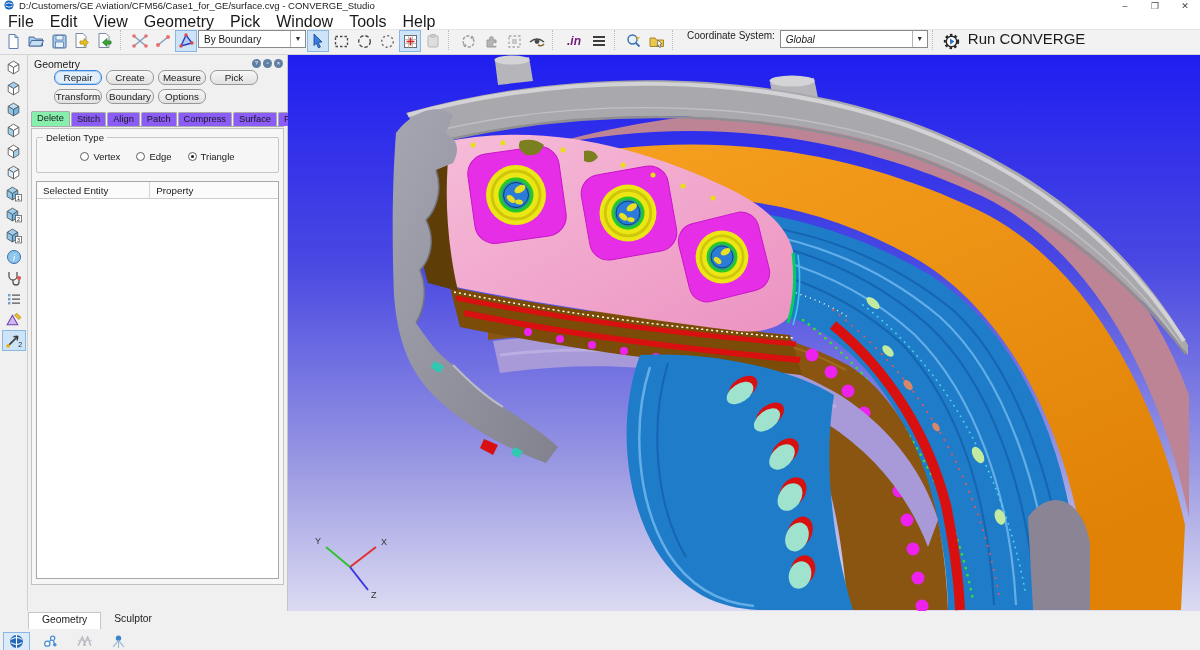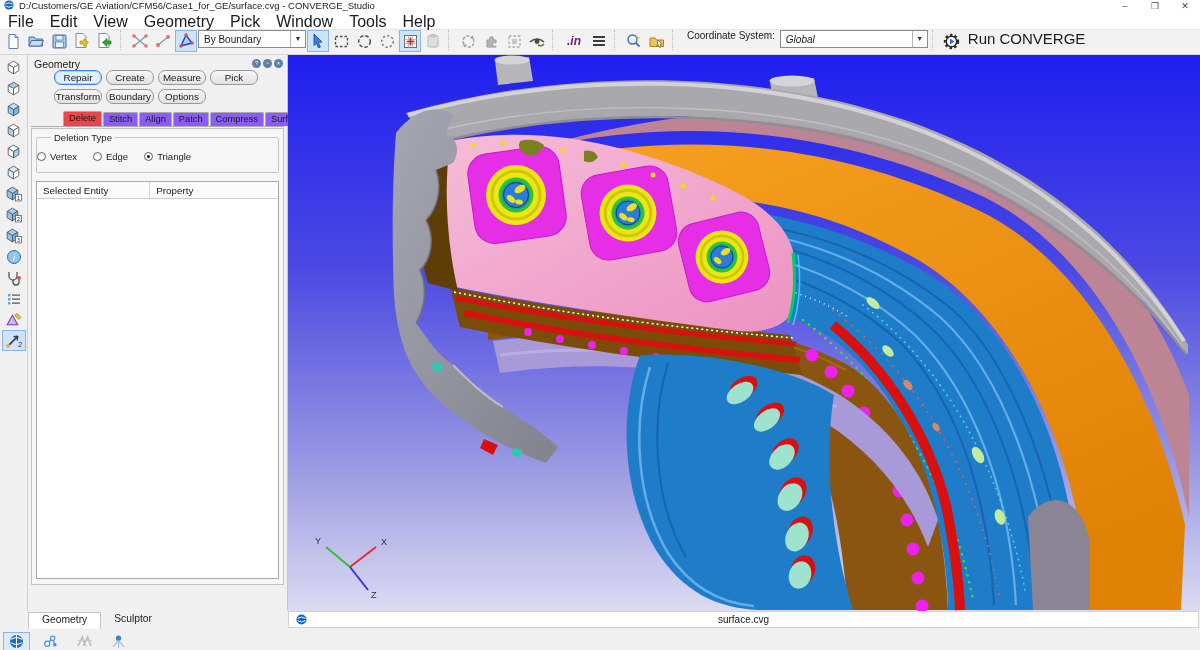--- a/index.html
+++ b/index.html
@@ -33,27 +33,27 @@
   .panel{width:260px;background:#f0f0f0;border-right:1px solid #c4c4c4;position:relative;font-size:10px;}
   .p-header{position:absolute;top:2px;left:6px;right:4px;height:13px;display:flex;align-items:center;font-size:10.5px;}
   .p-header .dots{margin-left:auto;display:flex;gap:2px;}
   .pdot{width:9px;height:9px;border-radius:50%;background:#5f7fa3;color:#fff;font-size:6px;line-height:9px;text-align:center;}
   .p-modes{position:absolute;top:15px;left:26px;width:210px;display:flex;flex-wrap:wrap;column-gap:4px;row-gap:4px;}
   .mbtn{width:48px;height:15px;background:linear-gradient(#f7f7f7,#e1e1e1);border:1px solid #979797;border-radius:7px;
     font-size:9.8px;display:flex;align-items:center;justify-content:center;}
   .mbtn.active{border-color:#3d84d8;background:#e1eefb;box-shadow:inset 0 0 0 1px #aecff2;}
   .p-tabs{position:absolute;top:57px;left:3px;right:3px;height:15px;display:flex;align-items:flex-end;border-bottom:1px solid #ababab;font-size:9.3px;}
   .ptab{padding:1px 5px 2px;background:#8b5cf6;border:1px solid #ababab;border-bottom:none;margin-right:1px;border-radius:2px 2px 0 0;white-space:nowrap;}
-  .ptab.active{background:#ef4444;padding-bottom:3px;margin-left:32px;}
+  .ptab.active{background:#86efac;padding-bottom:3px;}
   .tab-scroll{width:11px;height:13px;background:#e8e8e8;border:1px solid #a5a5a5;font-size:7px;line-height:11px;text-align:center;color:#333;}
   .tab-scroll.disabled{color:#b5b5b5;}
   .p-page{position:absolute;top:73px;left:3px;right:3px;height:457px;background:#f6f6f6;border:1px solid #c2c2c2;padding:4px;}
   .groupbox{border:1px solid #c6c6c6;border-radius:2px;height:36px;position:relative;margin-top:4px;}
-  .legend{position:absolute;top:-6px;left:6px;background:#f6f6f6;padding:0 3px;font-size:9.5px;margin-left:8px;}
-  .radio-row{display:flex;justify-content:flex-start;gap:16px;margin-top:13px;font-size:9.5px;align-items:center;}
+  .legend{position:absolute;top:-6px;left:6px;background:#f6f6f6;padding:0 3px;font-size:9.5px;}
+  .radio-row{display:flex;justify-content:center;gap:16px;margin-top:13px;font-size:9.5px;align-items:center;}
   .radio-opt{display:flex;align-items:center;}
   .radio{width:9px;height:9px;border:1px solid #5f5f5f;border-radius:50%;background:#fff;position:relative;margin-right:4px;}
   .radio.sel::after{content:"";position:absolute;inset:2px;background:#1c1c1c;border-radius:50%;}
   .sel-table{position:absolute;top:52px;left:4px;right:4px;bottom:5px;border:1px solid #a8a8a8;background:#fff;}
   .thead{display:flex;height:17px;border-bottom:1px solid #cccccc;align-items:center;font-size:9.8px;background:#fbfbfb;}
   .th1{width:47%;padding-left:6px;border-right:1px solid #d6d6d6;height:100%;line-height:17px;}
   .th2{padding-left:6px;}
   .p-actions{position:absolute;top:533px;left:6px;right:6px;display:flex;justify-content:space-between;}
   .abtn{width:57px;height:15px;background:linear-gradient(#f7f7f7,#e1e1e1);border:1px solid #979797;border-radius:2px;
     font-size:9.5px;display:flex;align-items:center;justify-content:center;}
@@ -602,27 +602,20 @@
       </g>
     </svg>
   </div>
 </div>
 
 <div class="bottombar">
   <div class="pb-tabs">
     <span class="pbtab active">Geometry</span>
     <span class="pbtab">Sculptor</span>
   </div>
-  <div class="filebar">
-    <svg width="11" height="11" viewBox="0 0 10 10">
-      <circle cx="5" cy="5" r="4.6" fill="#1565c0"></circle>
-      <path d="M1.5,4 Q5,1.5 8.5,4 M1.5,6 Q5,8.5 8.5,6" stroke="#fff" stroke-width="0.9" fill="none"></path>
-    </svg>
-    <span class="fname">surface.cvg</span>
-  </div>
   <div class="bottom-icons">
     <span class="bicon active">
       <svg width="15" height="15" viewBox="0 0 14 14">
           <circle cx="7" cy="7" r="6" fill="#2268b8"></circle>
           <path d="M2,5 Q7,1.5 12,5 M2,8 Q7,11.5 12,8 M7,1 L7,13" stroke="#fff" stroke-width="1" fill="none"></path>
         </svg>
     </span>
     <span class="bicon">
       <svg width="15" height="15" viewBox="0 0 14 14">
           <path d="M4,9 L9,4 M9,4 L11,10" stroke="#4a90d8" stroke-width="1.2"></path>

